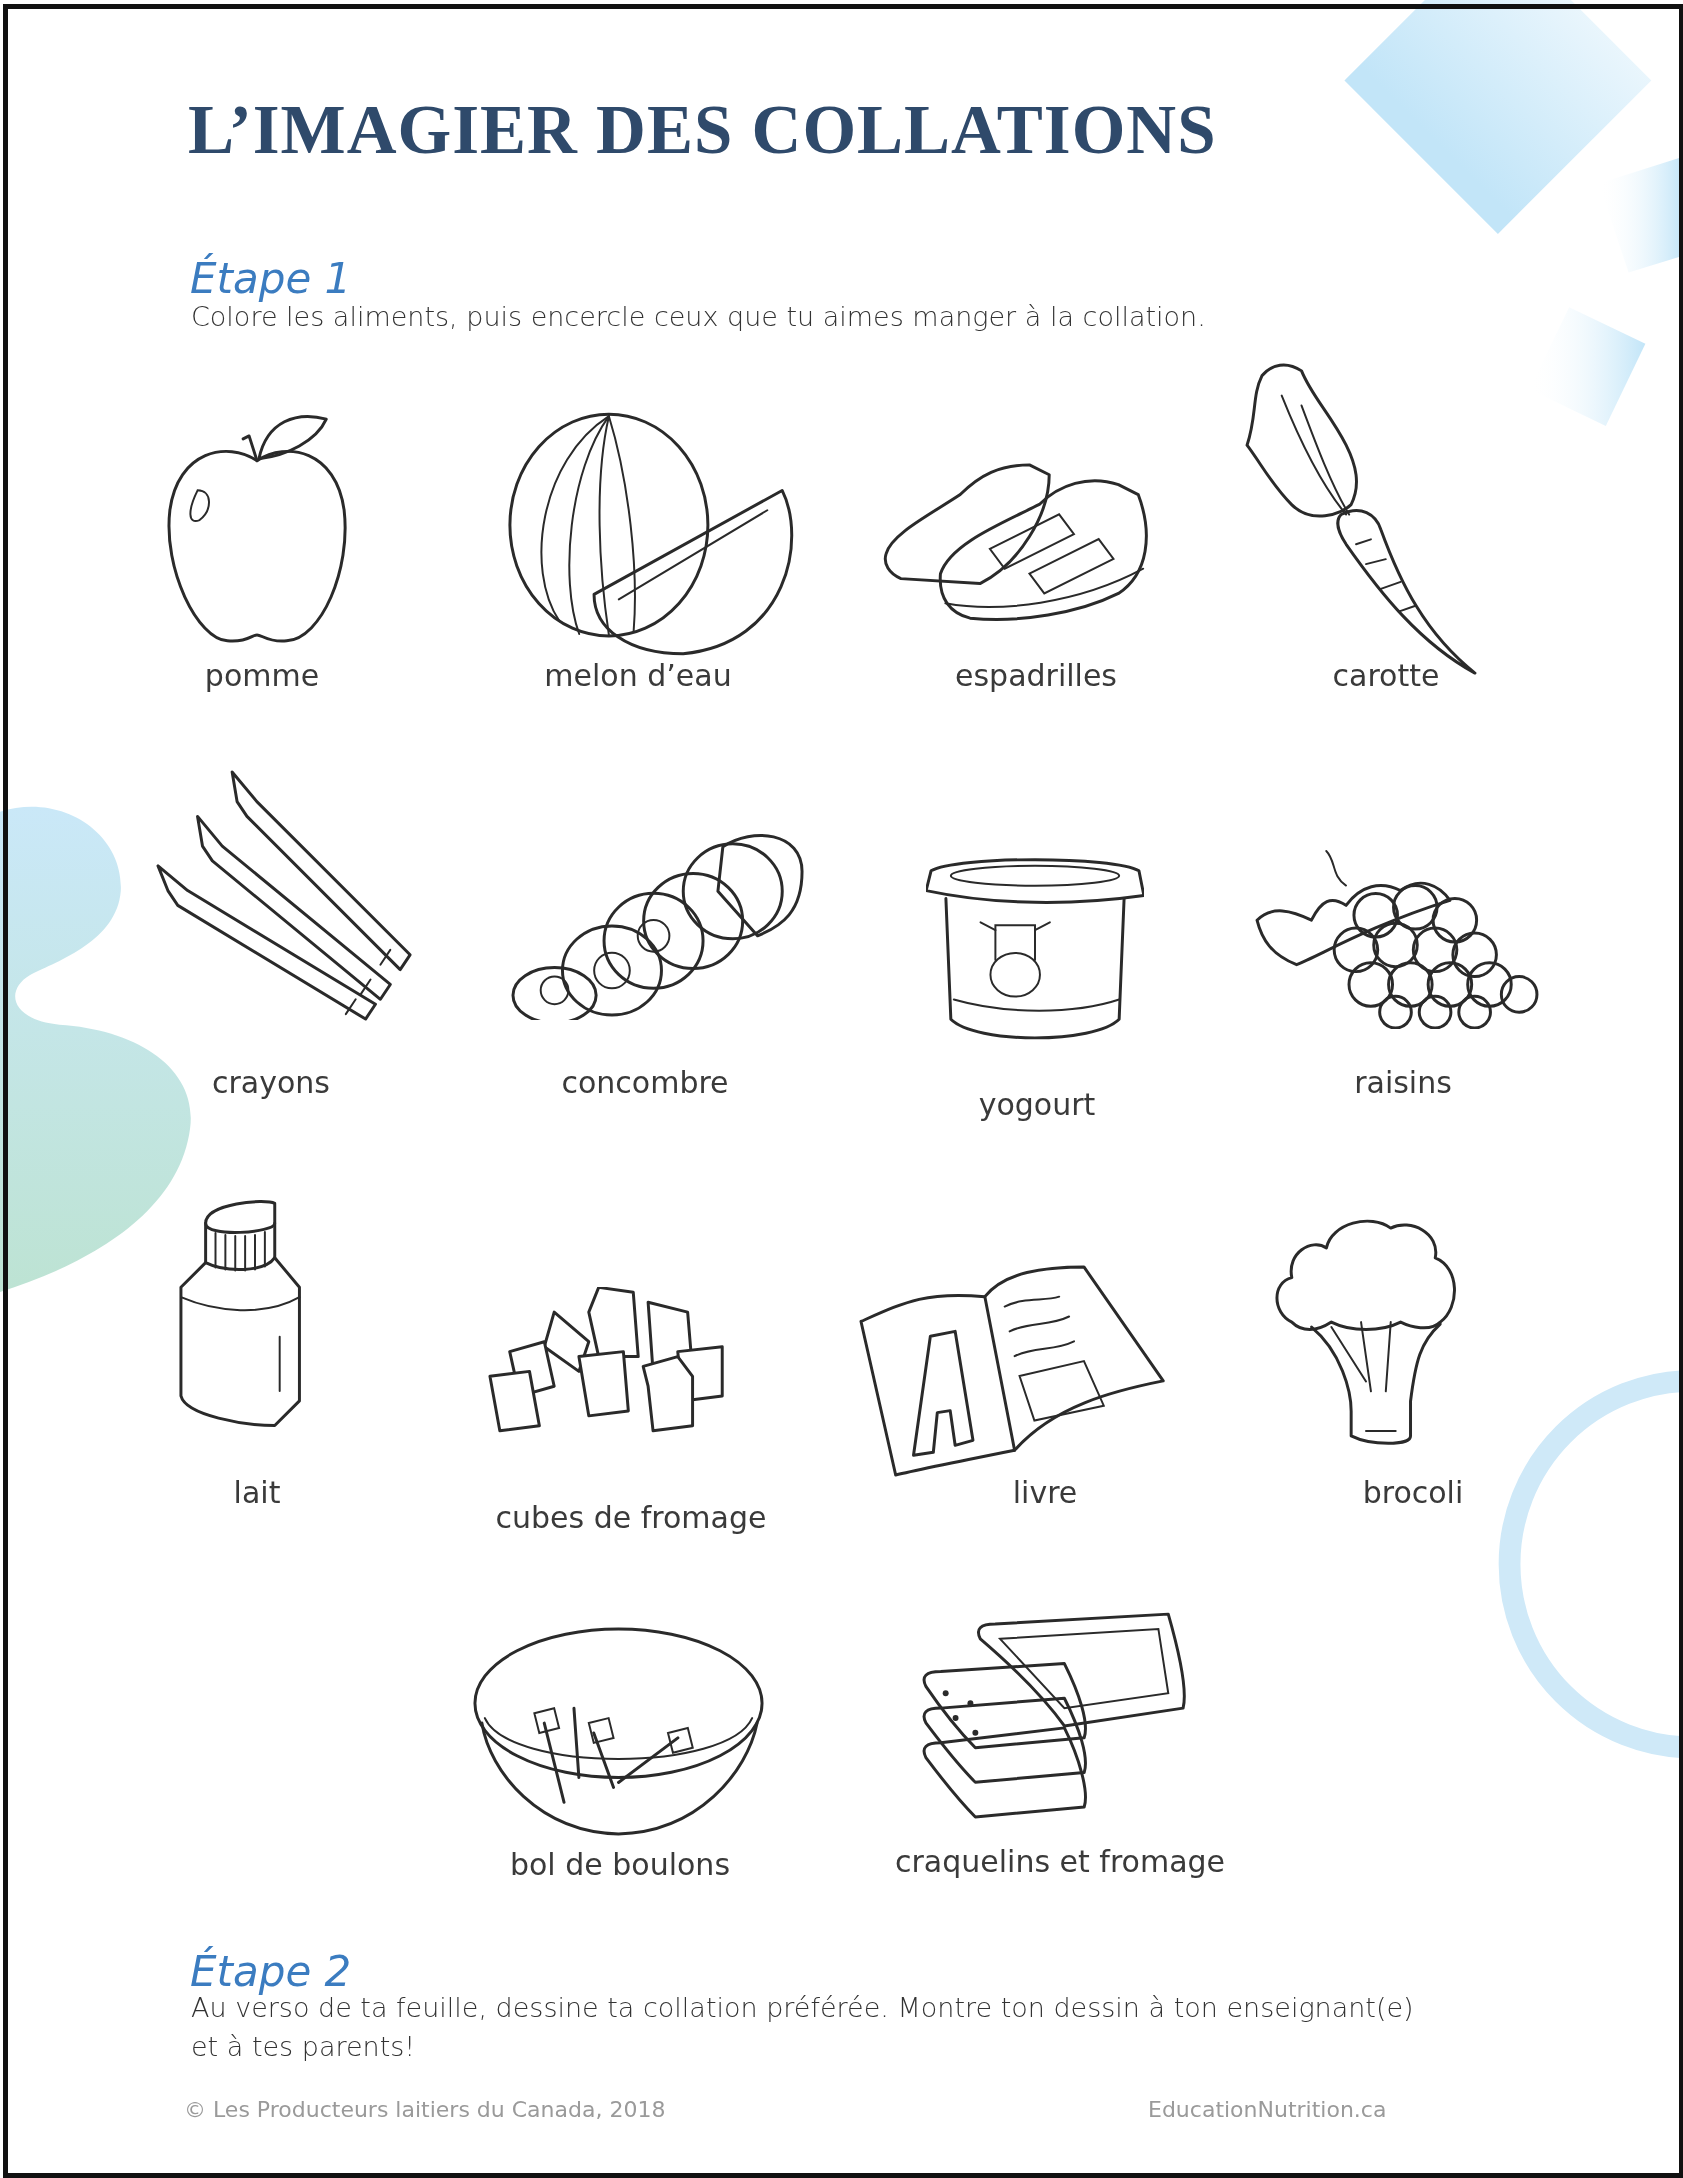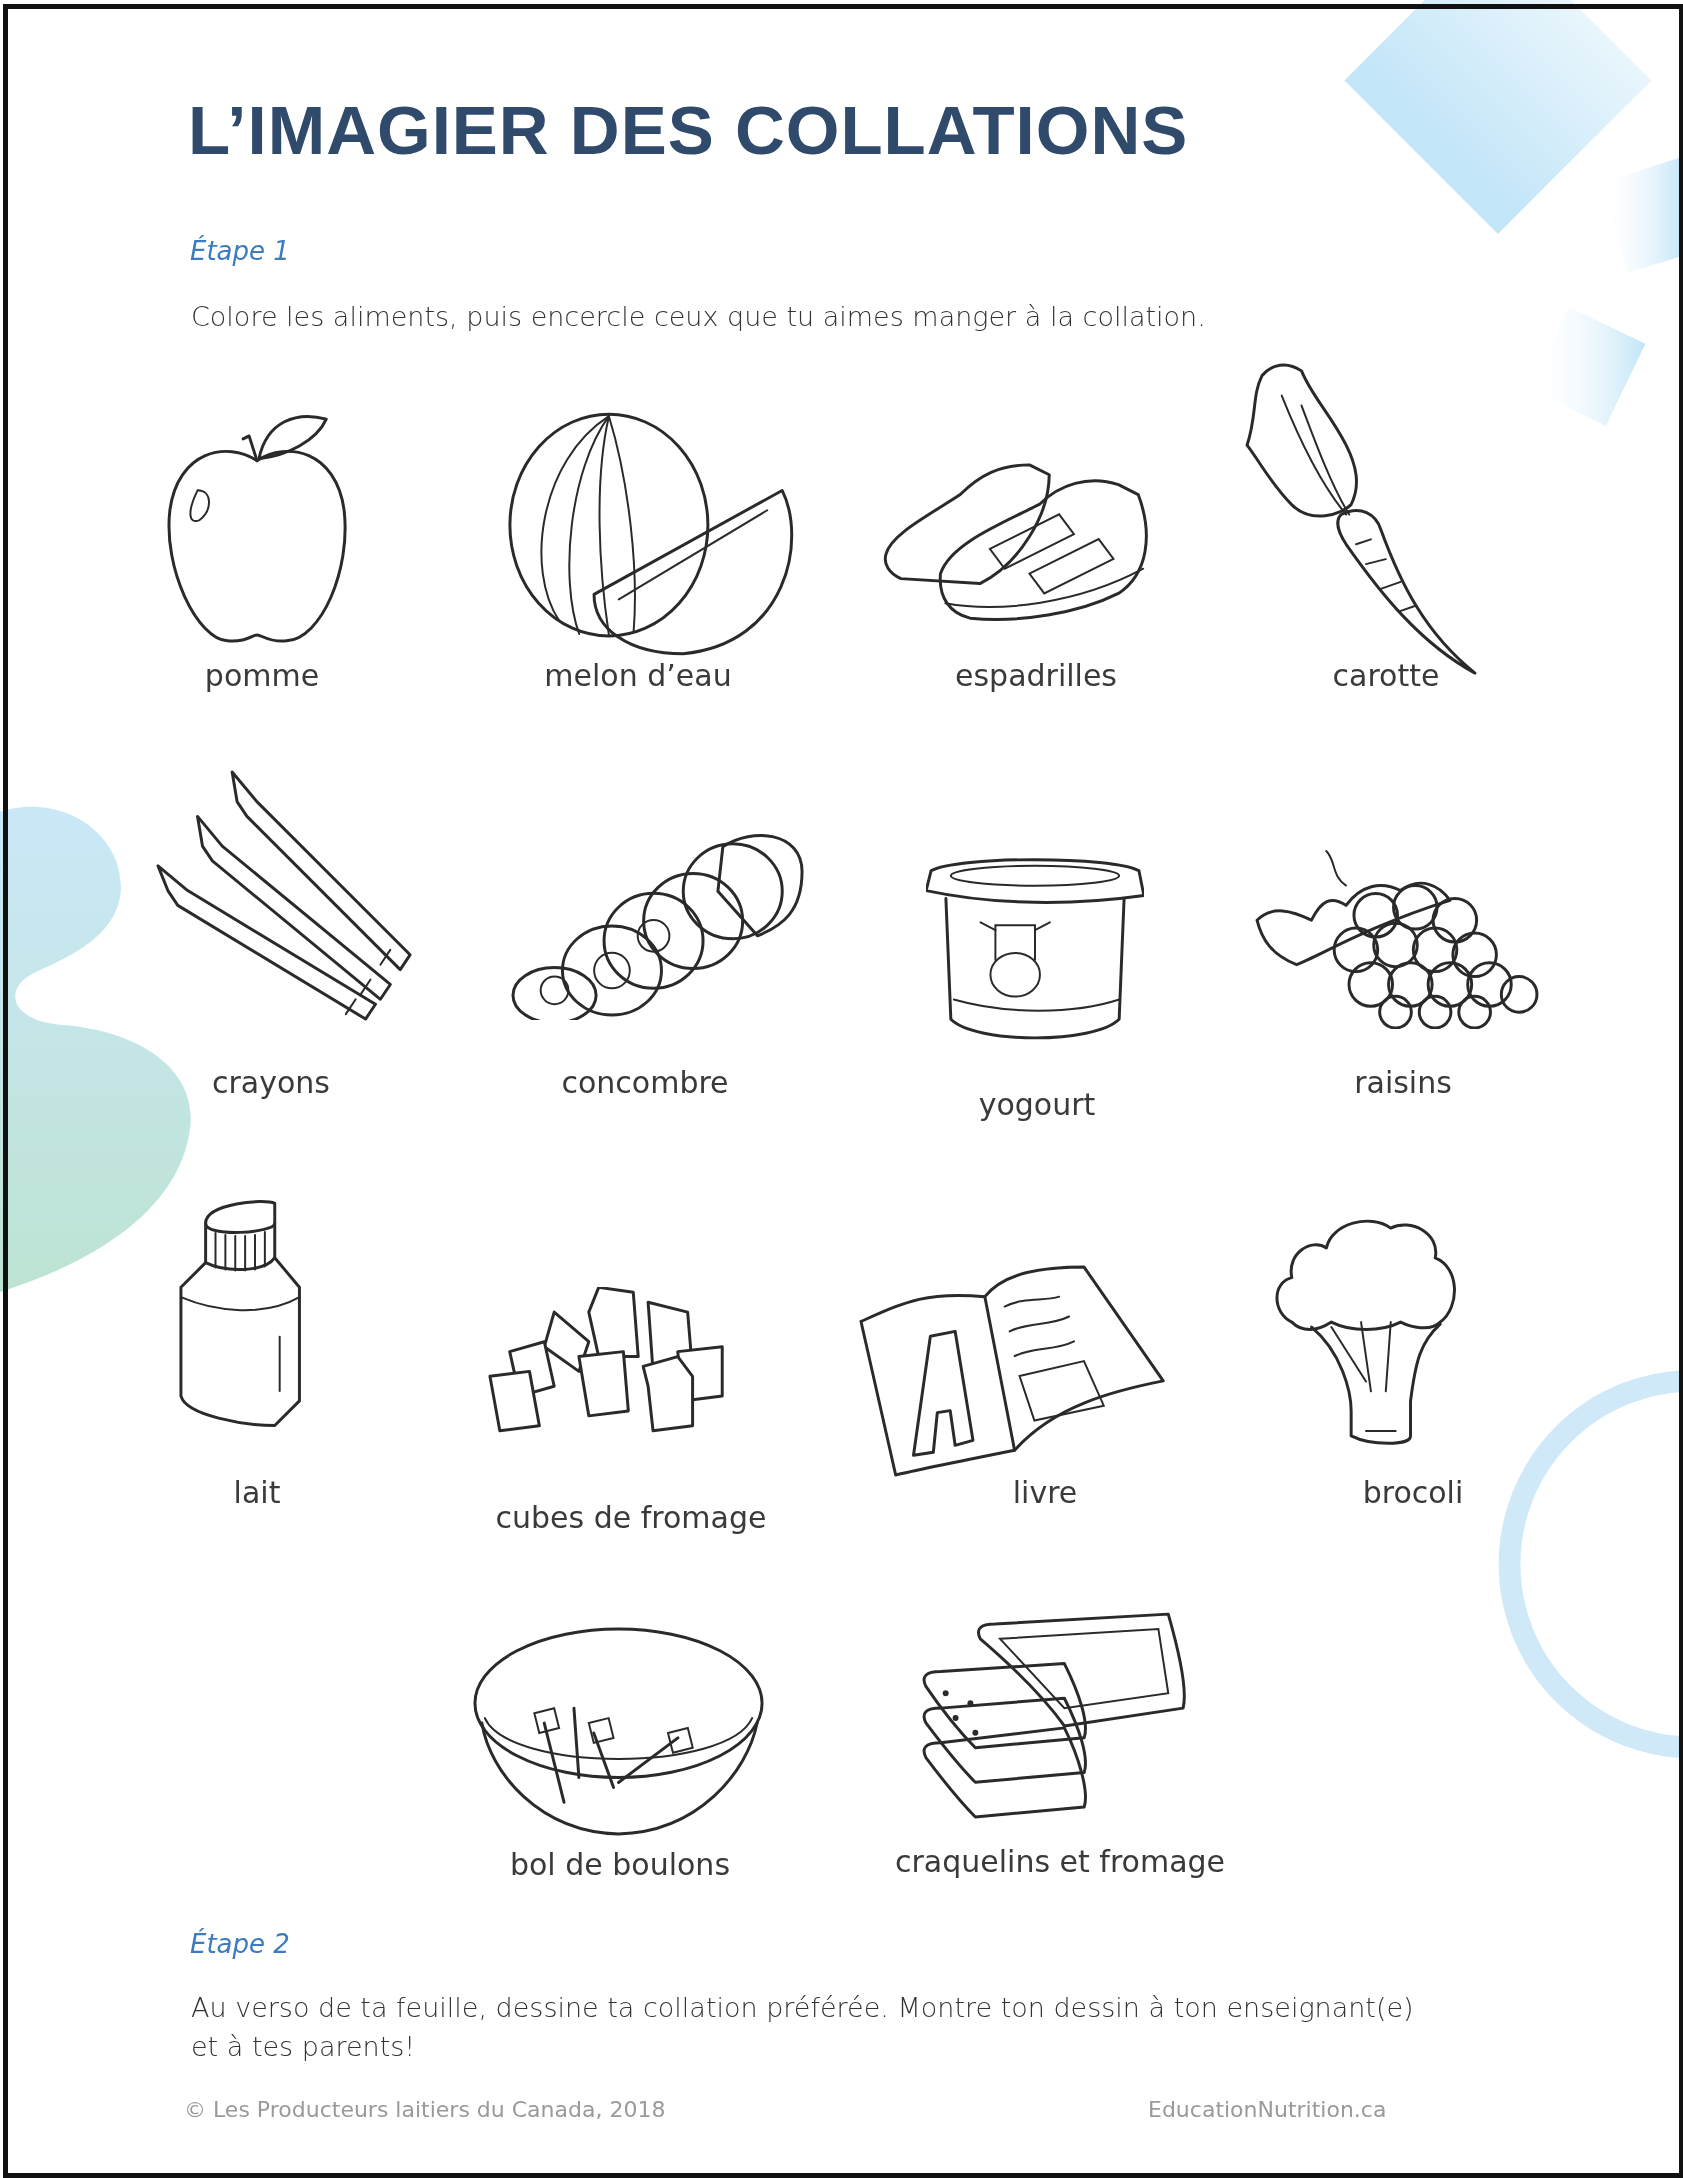--- a/index.html
+++ b/index.html
@@ -1,21 +1,21 @@
 <!DOCTYPE html>
 <html><head>
 <meta charset="utf-8">
 <style>
   html, body { margin:0; padding:0; }
   body { width:1683px; height:2178px; position:relative; background:#ffffff; overflow:hidden;
          font-family:"DejaVu Sans", "Liberation Sans", sans-serif; color:#2b2b2b; }
   .page-border { position:absolute; left:3px; top:4px; width:1671px; height:2164px; border:5px solid #111; box-sizing:content-box; pointer-events:none; z-index:5; }
   .deco { position:absolute; z-index:0; }
-  .title { position:absolute; left:188px; top:91px; font-family:Liberation Sans, sans-serif; font-weight:bold; font-size:69px; letter-spacing:1px; color:#2f4a6b; margin:0; z-index:2; }
-  .step { position:absolute; left:190px; font-style:italic; font-size:26px; color:#3b7cc0; z-index:2; }
+  .title { position:absolute; left:188px; top:91px; font-family:Liberation Serif, serif; font-weight:bold; font-size:69px; letter-spacing:1px; color:#2f4a6b; margin:0; z-index:2; }
+  .step { position:absolute; left:190px; font-style:italic; font-size:42px; color:#3b7cc0; z-index:2;margin-top:18px; }
   .para { position:absolute; left:191px; font-size:27px; color:#333; line-height:39px; z-index:2; font-weight:300; }
   .item { position:absolute; z-index:2; }
   .item svg { position:absolute; }
   .label { position:absolute; font-size:30px; color:#3a3a3a; white-space:nowrap; transform:translateX(-50%); z-index:2; }
   .footer { position:absolute; top:2097px; font-size:22px; color:#9a9a9a; z-index:2; }
   svg .ln { fill:none; stroke:#2a2a2a; stroke-width:3; stroke-linejoin:round; stroke-linecap:round; }
   svg .thin { fill:none; stroke:#2a2a2a; stroke-width:2; stroke-linecap:round; }
 </style>
 </head>
 <body>

